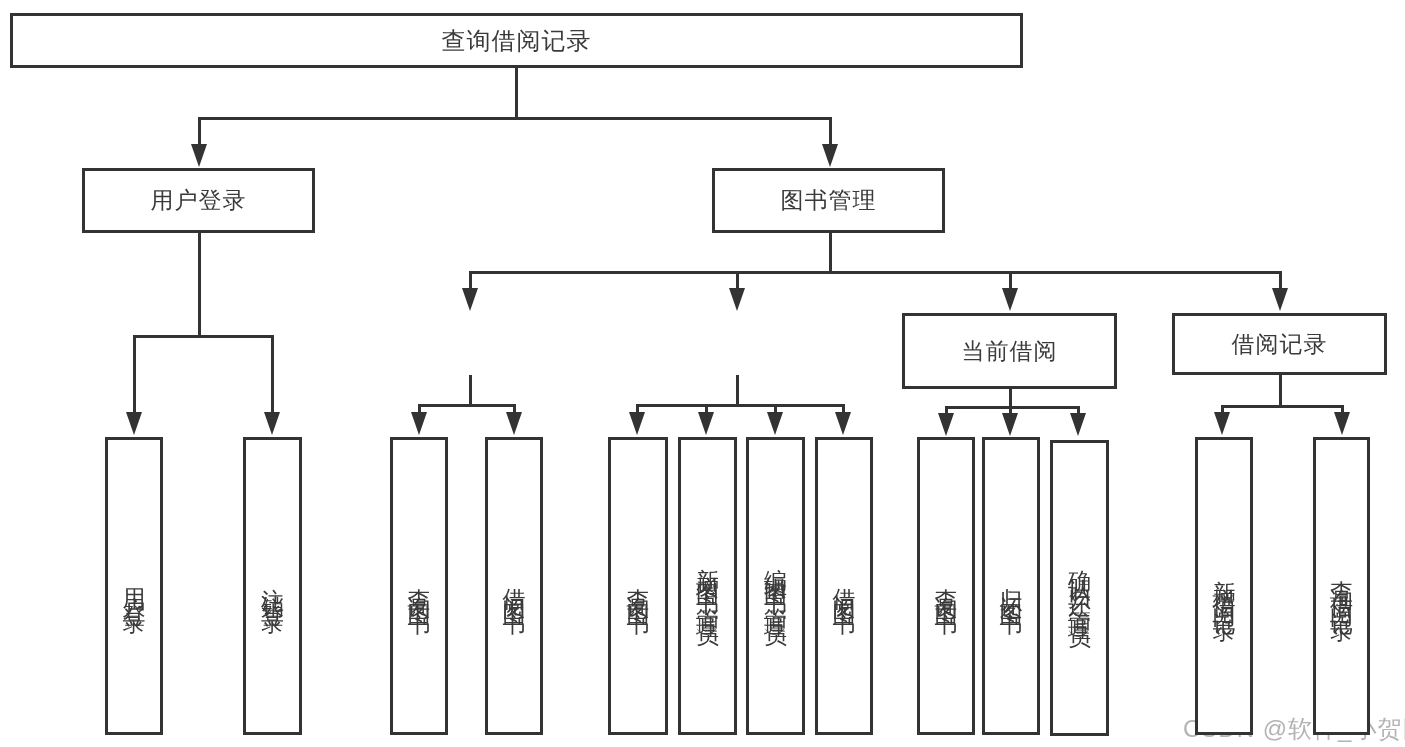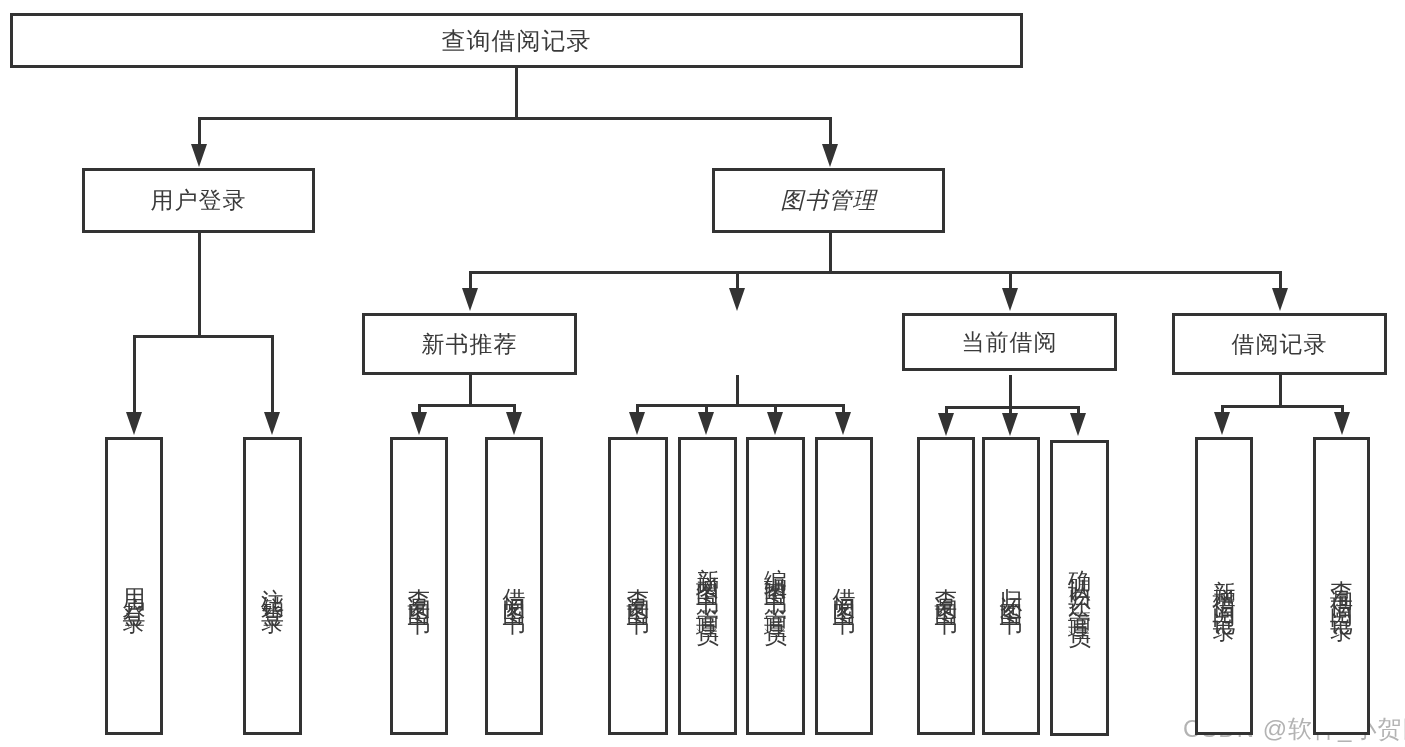--- a/index.html
+++ b/index.html
@@ -117,27 +117,24 @@
     <div class="seg" style="left: 1220.5px; top: 405px; width: 3px; height: 12px;"></div>
     <div class="arrow" style="left: 1214px; top: 412px;"></div>
     <div class="seg" style="left: 1340.5px; top: 405px; width: 3px; height: 12px;"></div>
     <div class="arrow" style="left: 1334px; top: 412px;"></div>
     <div class="node node-h" style="left: 10px; top: 13px; width: 1013px; height: 55px; font-size: 24px;">
       <span class="node-label">查询借阅记录</span>
     </div>
     <div class="node node-h" style="left: 82px; top: 168px; width: 233px; height: 65px;">
       <span class="node-label">用户登录</span>
     </div>
-    <div class="node node-h" style="left: 712px; top: 168px; width: 233px; height: 65px; font-style: italic;">
+    <div class="node node-h" style="left: 712px; top: 168px; width: 233px; height: 65px;">
       <span class="node-label">图书管理</span>
     </div>
-    <div class="node node-h" style="left: 362px; top: 313px; width: 215px; height: 62px;">
-      <span class="node-label">新书推荐</span>
-    </div>
-    <div class="node node-h" style="left: 902px; top: 313px; width: 215px; height: 58px;">
+    <div class="node node-h" style="left: 902px; top: 313px; width: 215px; height: 76px;">
       <span class="node-label">当前借阅</span>
     </div>
     <div class="node node-h" style="left: 1172px; top: 313px; width: 215px; height: 62px;">
       <span class="node-label">借阅记录</span>
     </div>
     <div class="node node-v" style="left: 105px; top: 437px; width: 58px; height: 298px;">
       <span class="node-label">用户登录</span>
     </div>
     <div class="node node-v" style="left: 243px; top: 437px; width: 59px; height: 298px;">
       <span class="node-label">注销登录</span>

